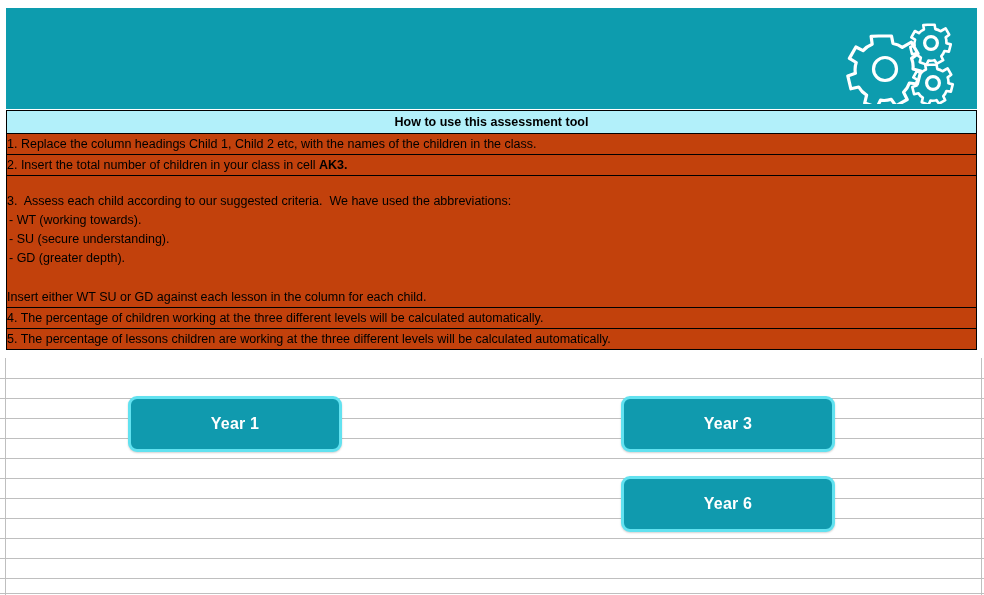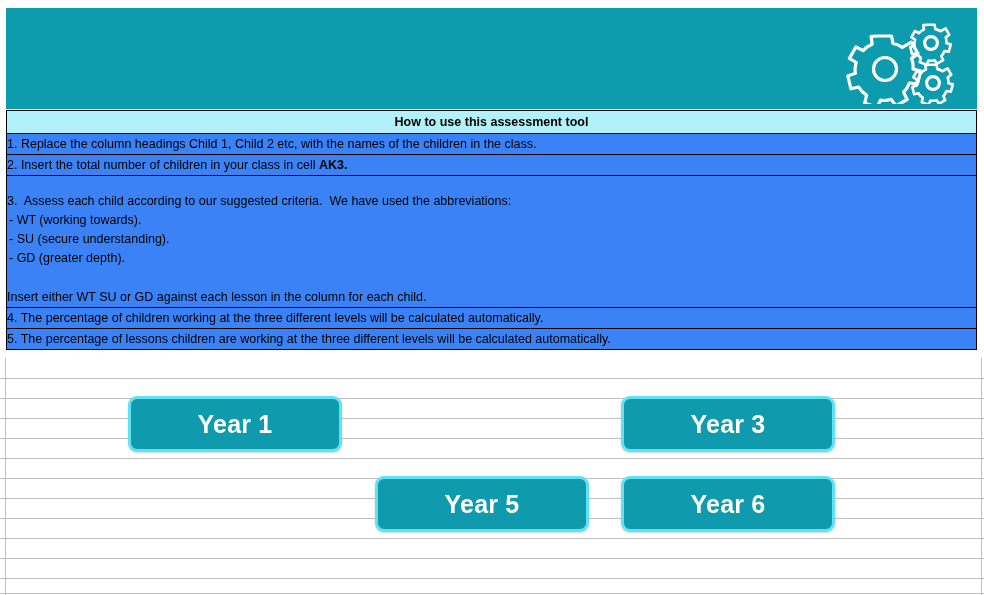--- a/index.html
+++ b/index.html
@@ -74,21 +74,21 @@
   }
 
   
   #instruction-table {
     position: absolute;
     left: 6px;
     top: 110px;
     width: 971px;
     border-collapse: collapse;
     z-index: 5;
-    background: #3b82f6;
+    background: #c2410c;
   }
   #instruction-table td {
     border: 1px solid #000000;
     font-size: 12.5px;
     color: #000000;
     line-height: 19px;
     padding: 0;
     vertical-align: middle;
   }
   .row-title td {
@@ -134,21 +134,21 @@
   }
   .year-btn {
     position: absolute;
     width: 214px;
     height: 56px;
     background: #109aae;
     border: 3px solid #62e2f0;
     border-radius: 9px;
     box-sizing: border-box;
     color: #ffffff;
-    font-size: 25px;
+    font-size: 16px;
     font-weight: bold;
     letter-spacing: 0.2px;
     display: flex;
     align-items: center;
     justify-content: center;
     box-shadow: 0 1px 2px rgba(0,0,0,0.18);
     cursor: pointer;
     user-select: none;
   }
   .col-1 { left: 0px;   }
@@ -238,15 +238,14 @@
   </tr>
   <tr class="row-step">
     <td>5. The percentage of lessons children are working at the three different levels will be calculated automatically.</td>
   </tr>
 </tbody>
   </table>
 
 <div id="year-buttons">
   <div class="year-btn col-1 row-a">Year 1</div>
   <div class="year-btn col-3 row-a">Year 3</div>
-  <div class="year-btn col-2 row-b">Year 5</div>
   <div class="year-btn col-3 row-b">Year 6</div>
 </div>
 
 </body></html>

